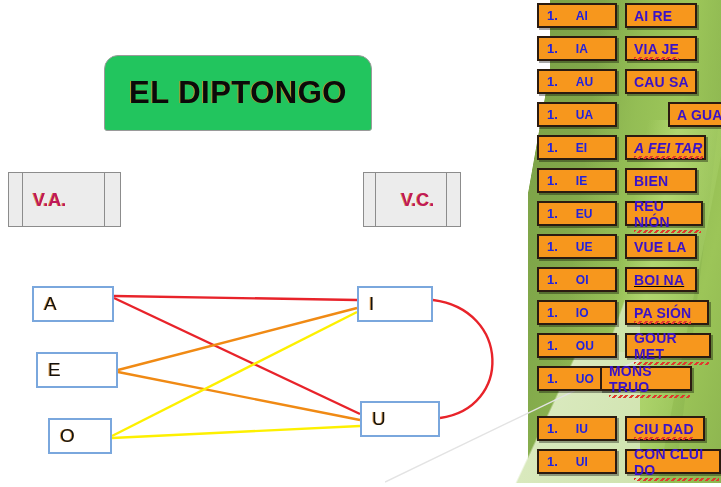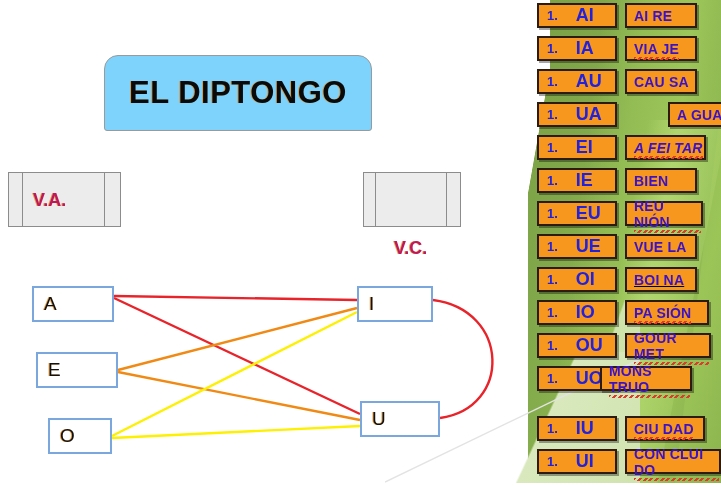--- a/index.html
+++ b/index.html
@@ -43,21 +43,21 @@
   .bg-diag-line{
     position:absolute;left:385px;top:360px;width:270px;height:160px;
   }
   .bg-bottom-strip{
     position:absolute;left:0;top:483px;width:721px;height:4px;background:#ffffff;
   }
 
   
   .title-box{
     position:absolute;left:104px;top:55px;width:266px;height:74px;
-    background:#7dd3fc;
+    background:#22c55e;
     border:1px solid #9a9a9a;
     border-radius:14px 14px 3px 3px;
     display:flex;align-items:center;justify-content:center;
   }
   .title-text{
     font-size:31px;font-weight:bold;color:#0a0a0a;letter-spacing:.5px;
     text-shadow:-1px 0 0 rgba(230,140,30,.75);
   }
 
   
@@ -100,21 +100,21 @@
     background:#f7971d;
     border:2px solid #2b1b10;
     box-sizing:border-box;
     display:flex;align-items:center;
     box-shadow:2px 2px 0 rgba(0,0,0,.35);
   }
   .chip .num{
     font-size:13px;font-weight:bold;color:#2222dd;padding-left:8px;
   }
   .chip .dip{
-    font-size:18px;font-weight:bold;color:#2222dd;padding-left:18px;
+    font-size:12px;font-weight:bold;color:#2222dd;padding-left:18px;
   }
   .chip .word{
     font-size:14px;font-weight:bold;color:#3a12c8;padding-left:7px;
     letter-spacing:.2px;position:relative;
   }
   .chip .word.sq::after{
     content:"";position:absolute;left:7px;right:0;bottom:-3px;height:3px;
     background:repeating-linear-gradient(135deg,#e03a2f 0 2px,transparent 2px 4px);
   }
 </style>
@@ -142,21 +142,21 @@
 
   <div class="proc-box" id="va-box">
     <div class="bar" style="left:13px;"></div>
     <div class="bar" style="left:95px;"></div>
     <div class="proc-label" style="left:24px;">V.A.</div>
   </div>
 
   <div class="proc-box" id="vc-box">
     <div class="bar" style="left:11px;"></div>
     <div class="bar" style="left:82px;"></div>
-    <div class="proc-label" style="left:30px;margin-top:48px;">V.C.</div>
+    <div class="proc-label" style="left:37px;">V.C.</div>
   </div>
 
   <svg id="lines">
 
     <line x1="114" y1="296" x2="357" y2="300" stroke="#e8232a" stroke-width="2.4"></line>
 
     <line x1="114" y1="298" x2="360" y2="414" stroke="#e8232a" stroke-width="2.4"></line>
 
     <line x1="118" y1="370" x2="357" y2="308" stroke="#f08a14" stroke-width="2.4"></line>
 

